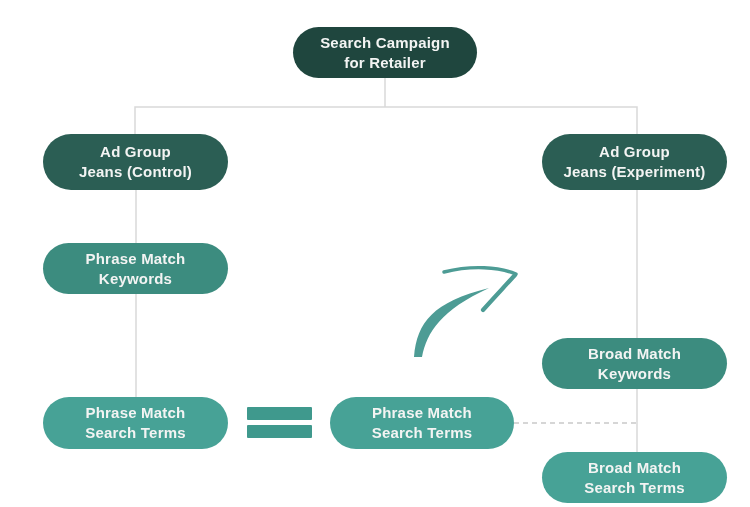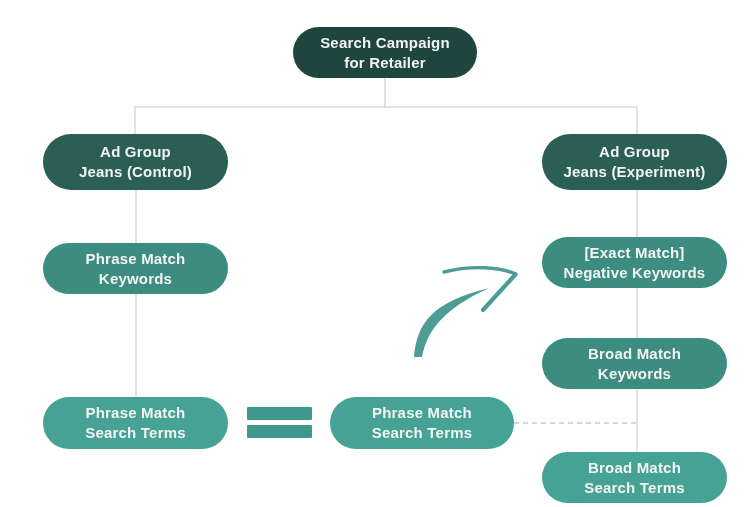--- a/index.html
+++ b/index.html
@@ -78,24 +78,20 @@
   <div class="node n-adg-exp">
     <span>Ad Group
 Jeans (Experiment)</span>
   </div>
 
   <div class="node n-pmk">
     <span>Phrase Match
 Keywords</span>
   </div>
 
-  <div class="node n-emnk">
-    <span>[Exact Match]
-Negative Keywords</span>
-  </div>
 
   <div class="node n-bmk">
     <span>Broad Match
 Keywords</span>
   </div>
 
   <div class="node n-pmst-l">
     <span>Phrase Match
 Search Terms</span>
   </div>

